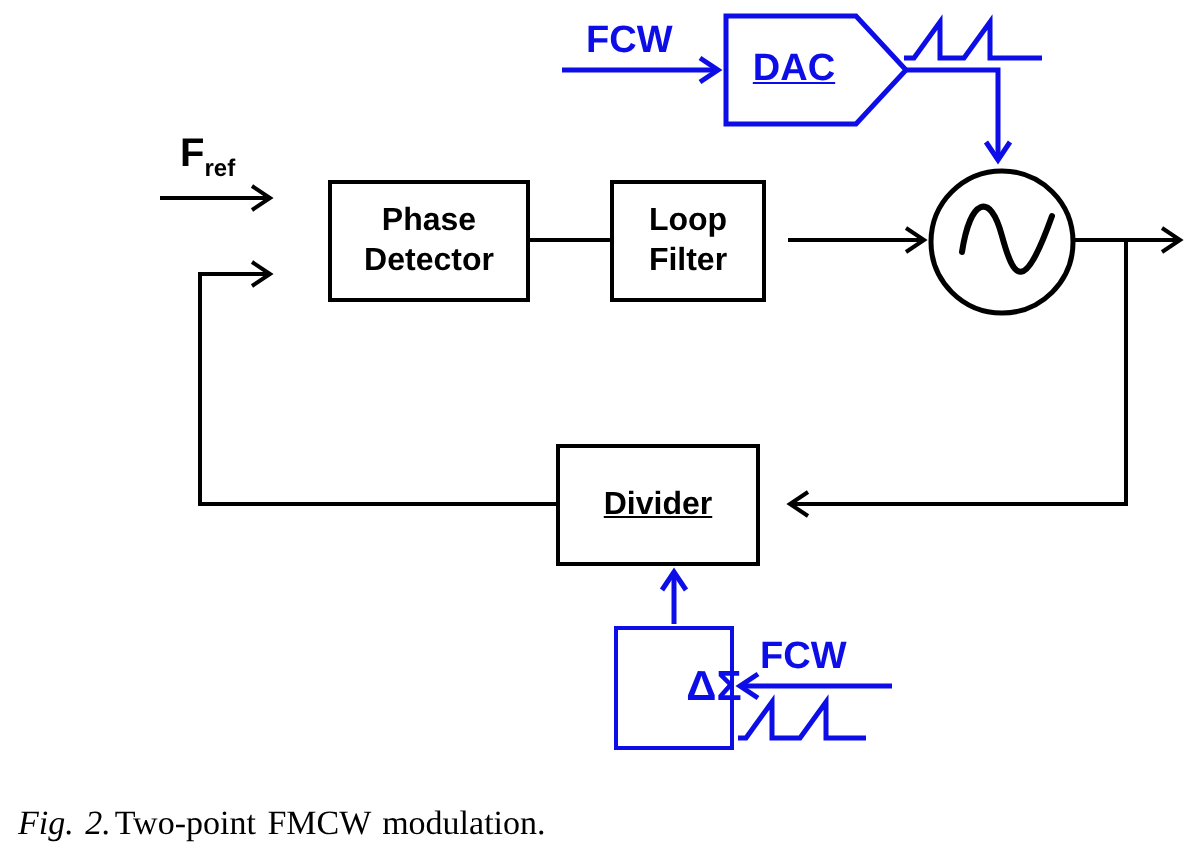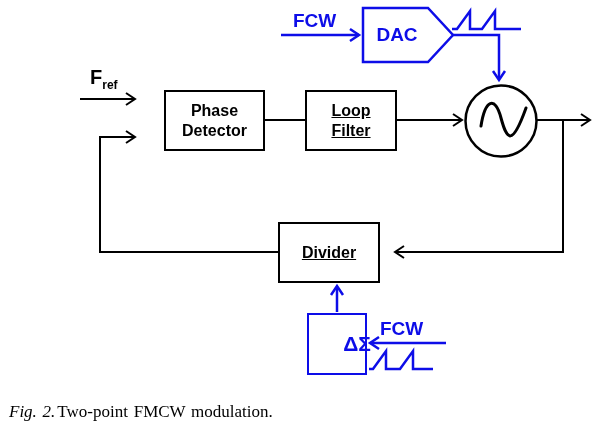--- a/index.html
+++ b/index.html
@@ -19,26 +19,26 @@
     display:flex;flex-direction:column;align-items:center;justify-content:center;
     font-weight:bold;font-size:16px;line-height:1.22;color:#000;text-align:center;
   }
   .blk.blue{border-color:var(--blue);color:var(--blue);font-size:21px;}
   .lbl{
     position:absolute;z-index:3;font-weight:bold;color:var(--blue);
     font-size:19px;white-space:nowrap;
   }
   .lbl.black{color:#000;}
   .pos-fcw-top{left:293px;top:10px;}
-  .pos-dac{left:364px;top:11px;width:66px;height:48px;display:flex;align-items:center;justify-content:center;}
+  .pos-dac{left:364px;top:11px;width:66px;height:48px;display:flex;align-items:center;justify-content:center;text-decoration:underline;}
   .pos-fref{left:90px;top:66px;font-size:20px;}
   .pos-fref sub{font-size:12px;line-height:0;}
   .pos-fcw-bottom{left:380px;top:318px;}
   .pos-pd{left:138px;top:90px;width:101px;height:61px;margin-left:26px;}
-  .pos-lf{left:305px;top:90px;width:92px;height:61px;text-decoration:underline;}
+  .pos-lf{left:305px;top:90px;width:78px;height:61px;}
   .pos-div{left:278px;top:222px;width:102px;height:61px;text-decoration:underline;}
   .pos-ds{left:307px;top:313px;width:60px;height:62px;padding-left:40px;}
   .caption{
     position:absolute;left:9px;top:402px;z-index:3;color:#000;
     font-family:"Liberation Serif",serif;font-size:17px;white-space:nowrap;
     word-spacing:1.5px;
   }
   .caption .fig-num{margin-right:2px;font-style:italic;}
   .k{stroke:var(--black);stroke-width:2;fill:none;}
   .kh{stroke:var(--black);stroke-width:2;fill:none;stroke-linejoin:miter;}

